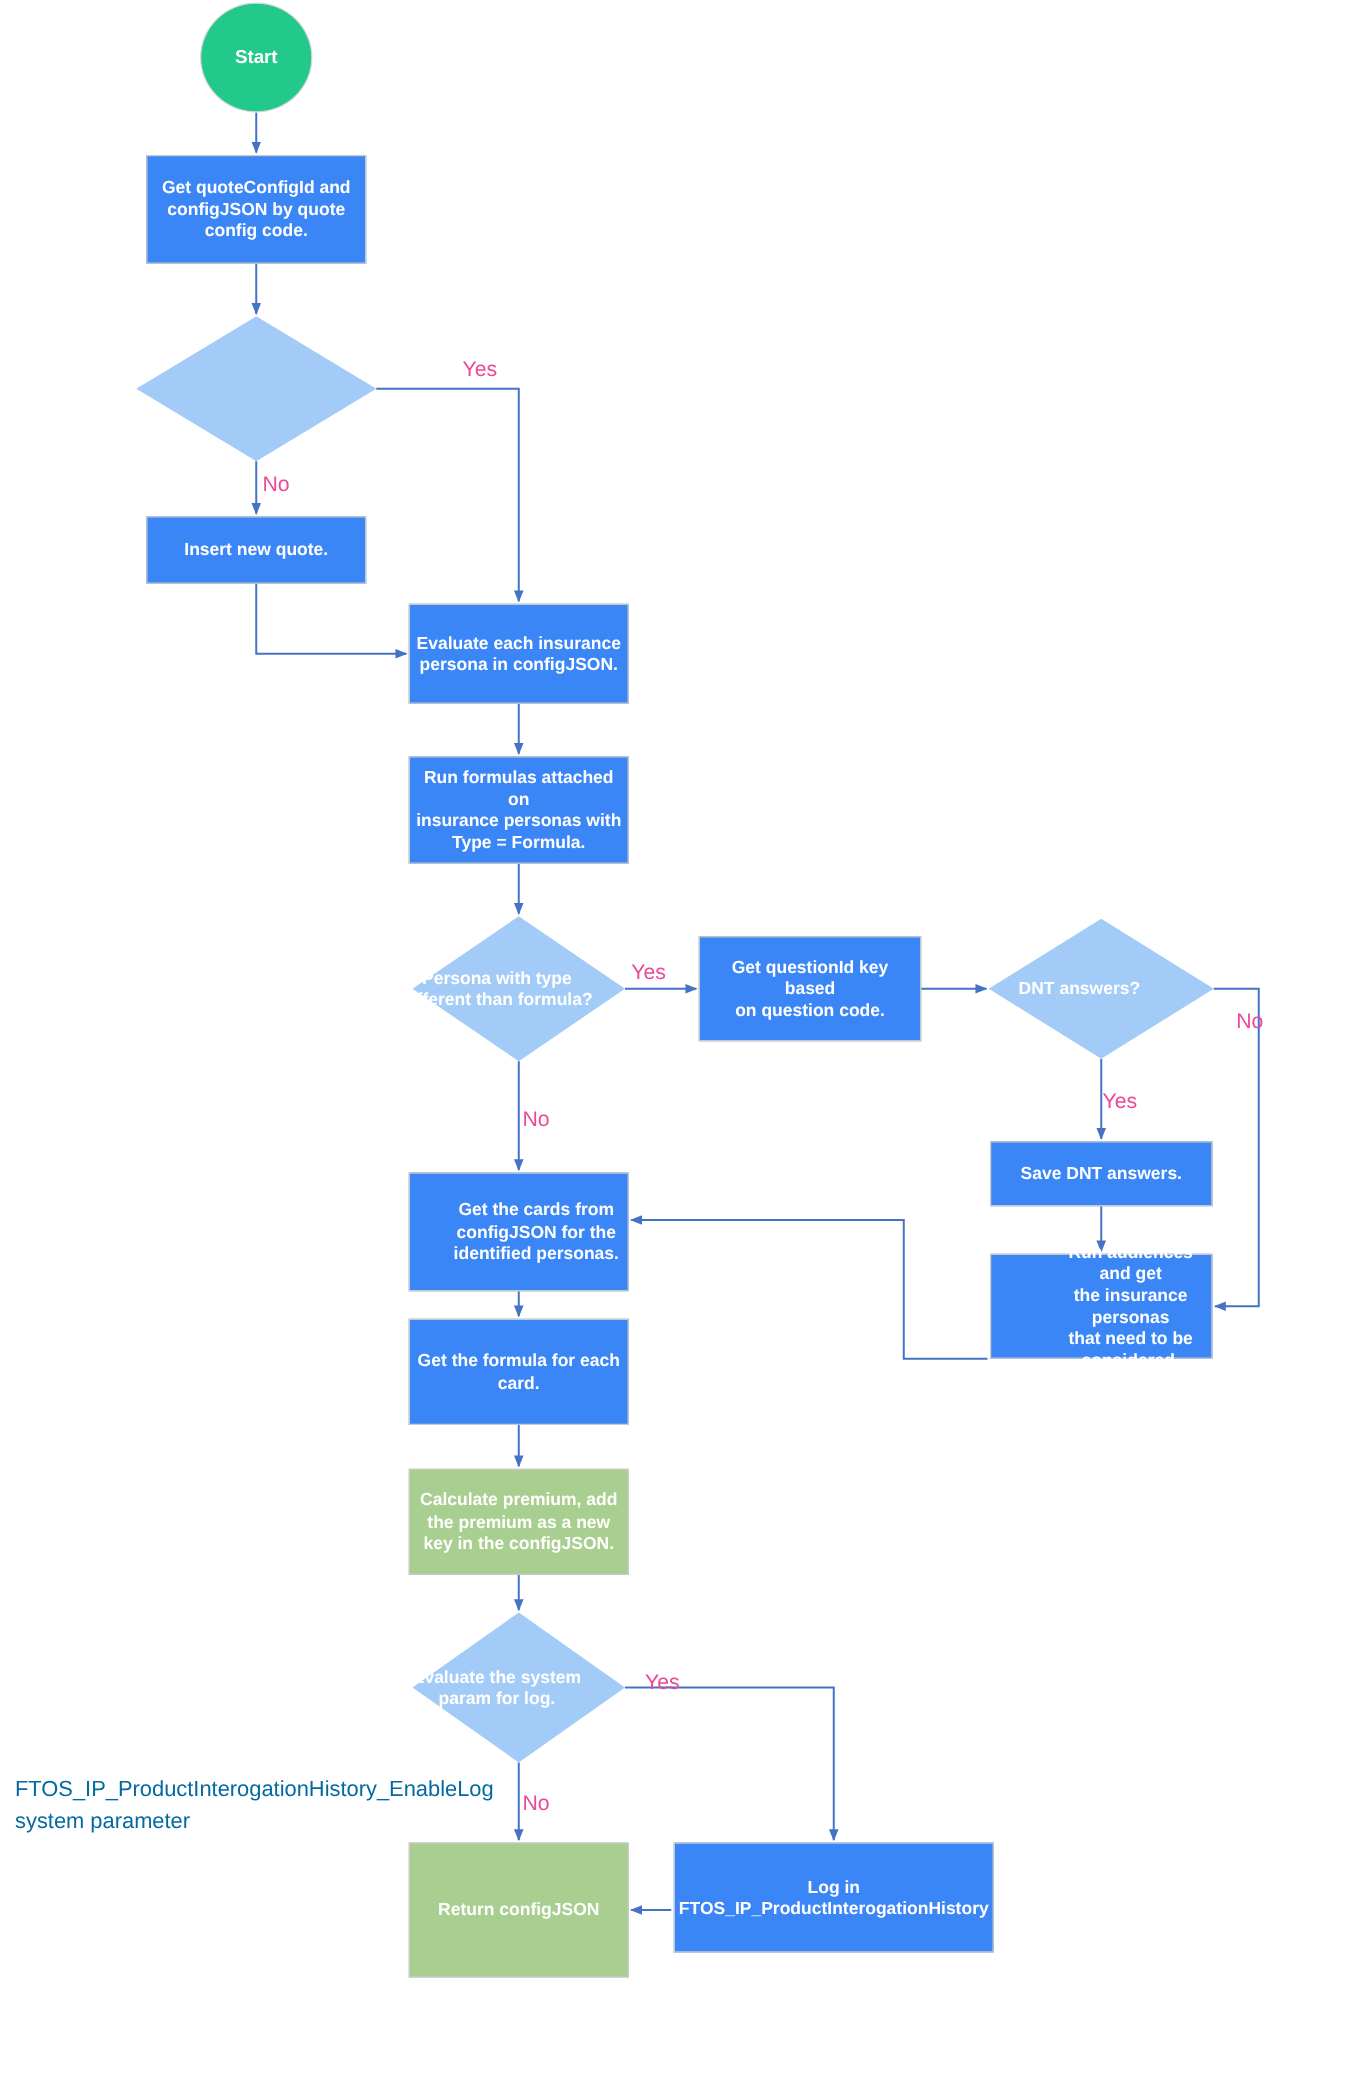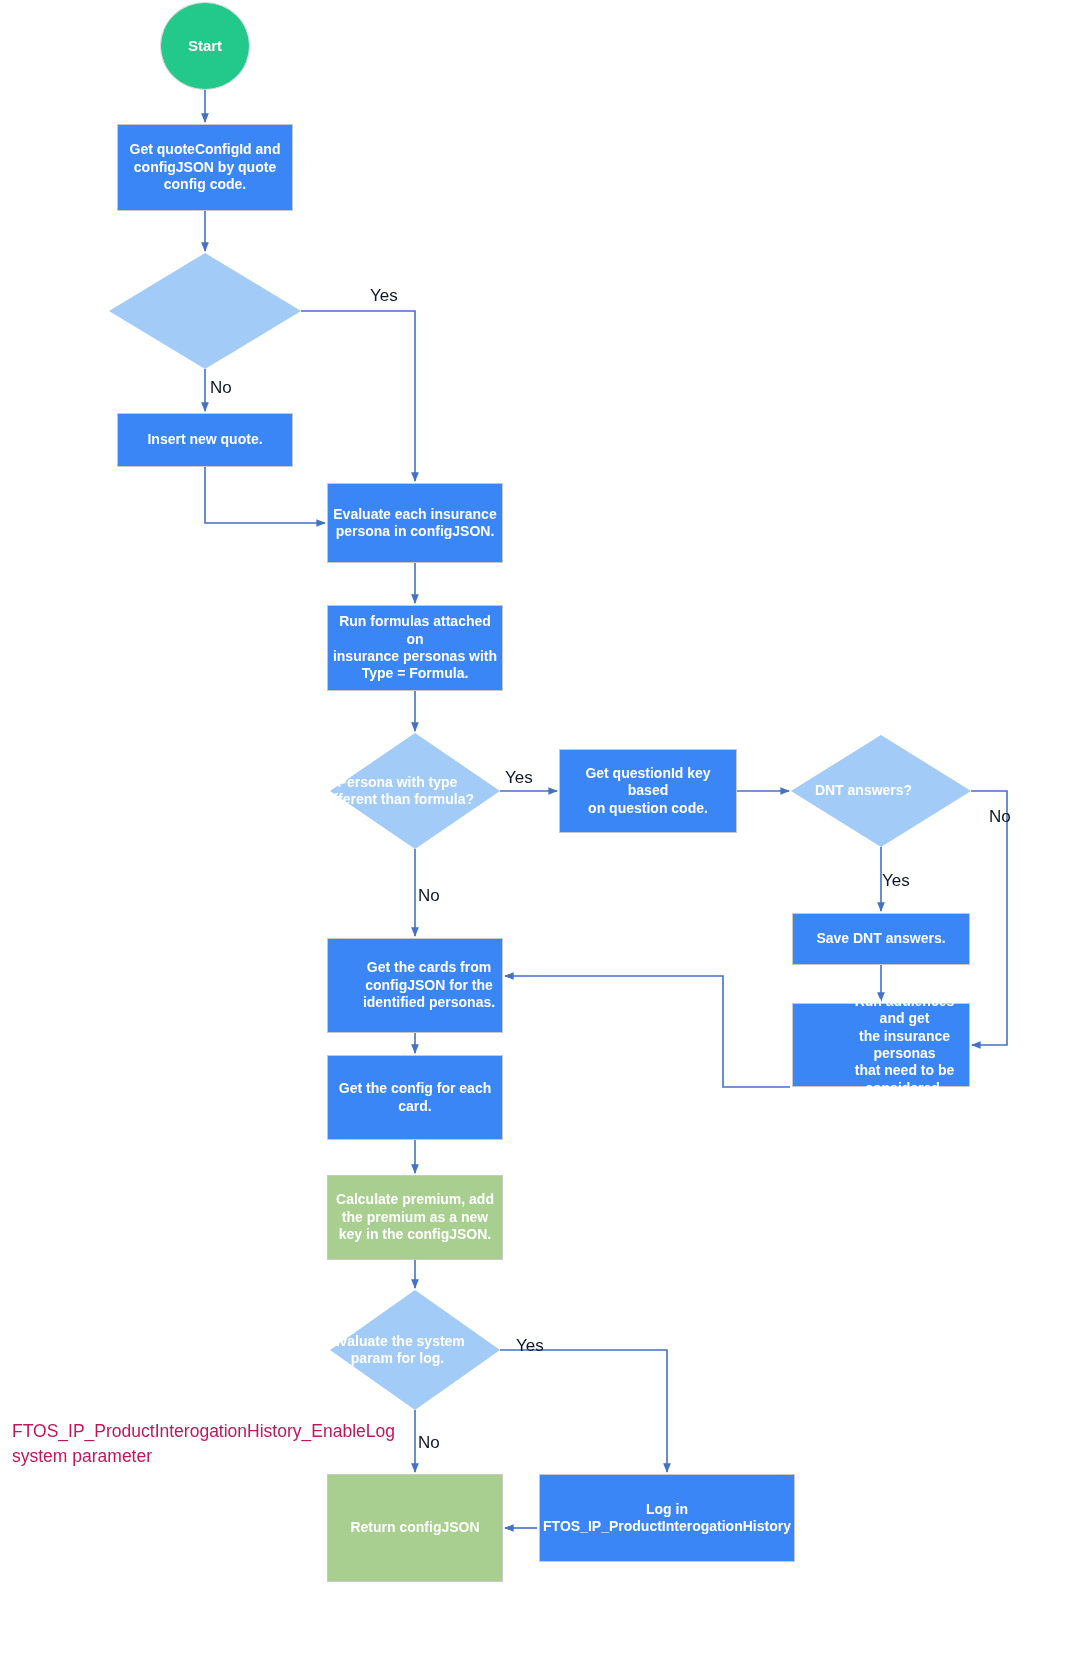--- a/index.html
+++ b/index.html
@@ -62,29 +62,29 @@
     z-index: -1;
   }
   .node.decision .label {
     position: relative;
     z-index: 1;
     overflow: visible;
     white-space: pre-line;
   }
   .edge-label {
     position: absolute;
-    color: #0f172a;
+    color: #ec4899;
     font-size: 17px;
     line-height: 1;
     white-space: nowrap;
     z-index: 3;
   }
   .note {
     position: absolute;
-    color: #be185d;
+    color: #0369a1;
     font-size: 17.5px;
     line-height: 1.45;
     white-space: pre-line;
     z-index: 3;
   }
 </style>
 </head>
 <body>
 
 <div id="canvas">
@@ -190,21 +190,21 @@
 the insurance personas
 that need to be
 considered.</span>
       </div>
       <div class="node process" style="left: 327px; top: 938px; width: 176px; height: 95px; font-size: 14px; background: rgb(59, 134, 247); padding-left: 28px;">
         <span class="label">Get the cards from
 configJSON for the
 identified personas.</span>
       </div>
       <div class="node process" style="left: 327px; top: 1055px; width: 176px; height: 85px; font-size: 14px; background: rgb(59, 134, 247);">
-        <span class="label">Get the config for each
+        <span class="label">Get the formula for each
 card.</span>
       </div>
       <div class="node process" style="left: 327px; top: 1175px; width: 176px; height: 85px; font-size: 14px; background: rgb(168, 207, 143);">
         <span class="label">Calculate premium, add
 the premium as a new
 key in the configJSON.</span>
       </div>
       <div class="node decision" style="left: 330px; top: 1290px; width: 170px; height: 120px; font-size: 14px;">
         <svg class="diamond-bg" viewBox="0 0 100 100" preserveAspectRatio="none">
           <polygon points="50,0 100,50 50,100 0,50" fill="#a3cbf7"></polygon>

